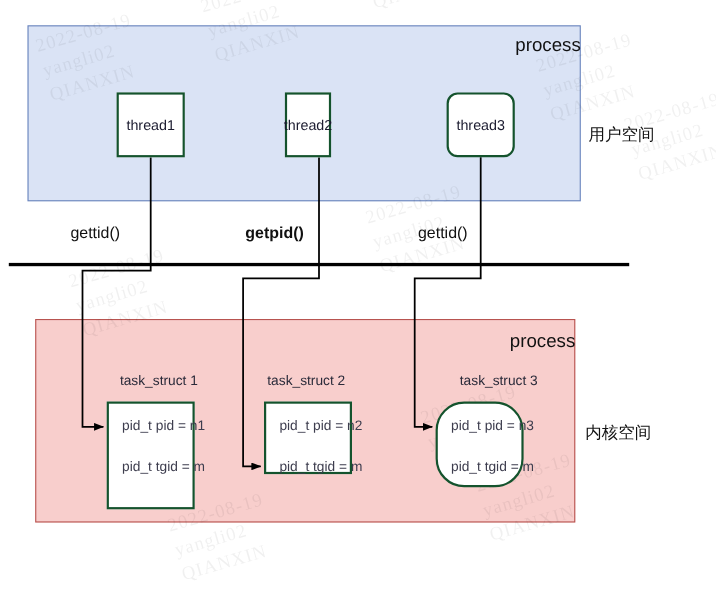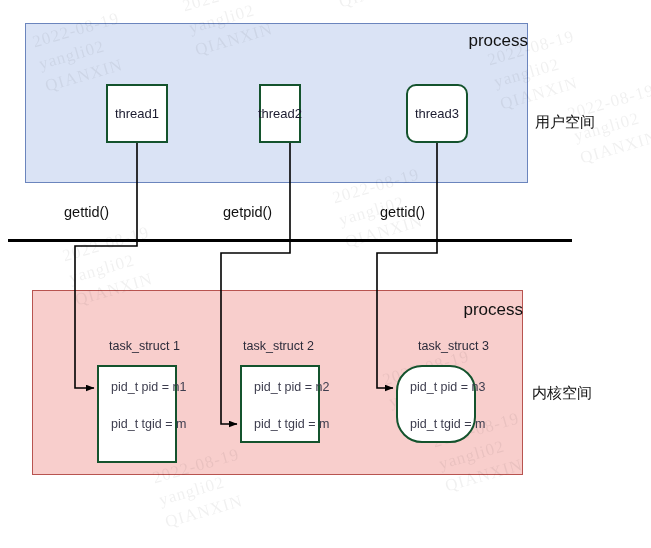--- a/index.html
+++ b/index.html
@@ -152,40 +152,40 @@
   </div>
 
   <div class="node" style="left:406px; top:84px; width:62px; height:59px;border-radius:10px;">
     <span class="node-label">thread3</span>
   </div>
 
   <div class="side-label" style="left:535px; top:113px;">用户空间</div>
 
   <div class="syscall" style="left:64px; top:204px;">gettid()</div>
 
-  <div class="syscall" style="left:223px; top:204px;">getpid()</div>
+  <div class="syscall" style="left:223px; top:204px;font-weight:bold;">getpid()</div>
 
   <div class="syscall" style="left:380px; top:204px;">gettid()</div>
 
   <div class="divider" style="left:8px; top:239px; width:564px;"></div>
 
   <div class="zone zone-kernel" style="left:32px; top:290px; width:491px; height:185px;"></div>
 
   <div class="zone-title" style="left:32px; top:300px; width:491px;">process</div>
 
   <div class="ts-caption" style="left:96px; top:339px;margin-left:13px;">task_struct 1</div>
   <div class="ts-caption" style="left:243px; top:339px;">task_struct 2</div>
   <div class="ts-caption" style="left:418px; top:339px;">task_struct 3</div>
 
   <div class="node ts-node" style="left:97px; top:365px; width:80px; height:98px;">
     <div class="ts-field">pid_t pid = n1</div>
     <div class="ts-field">pid_t tgid = m</div>
   </div>
 
-  <div class="node ts-node" style="left:240px; top:365px; width:80px; height:78px;">
+  <div class="node ts-node" style="left:240px; top:365px; width:80px; height:66px;">
     <div class="ts-field">pid_t pid = n2</div>
     <div class="ts-field">pid_t tgid = m</div>
   </div>
 
   <div class="node ts-node" style="left:396px; top:365px; width:80px; height:78px;border-radius:26px;">
     <div class="ts-field">pid_t pid = n3</div>
     <div class="ts-field">pid_t tgid = m</div>
   </div>
 
   <div class="side-label" style="left:532px; top:384px;">内核空间</div>

